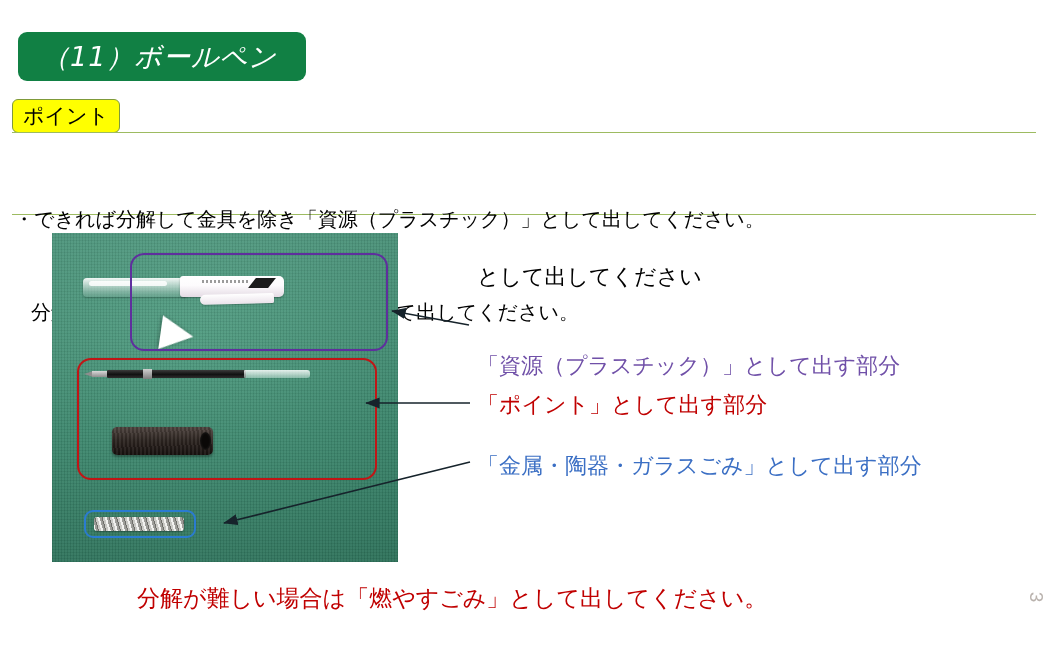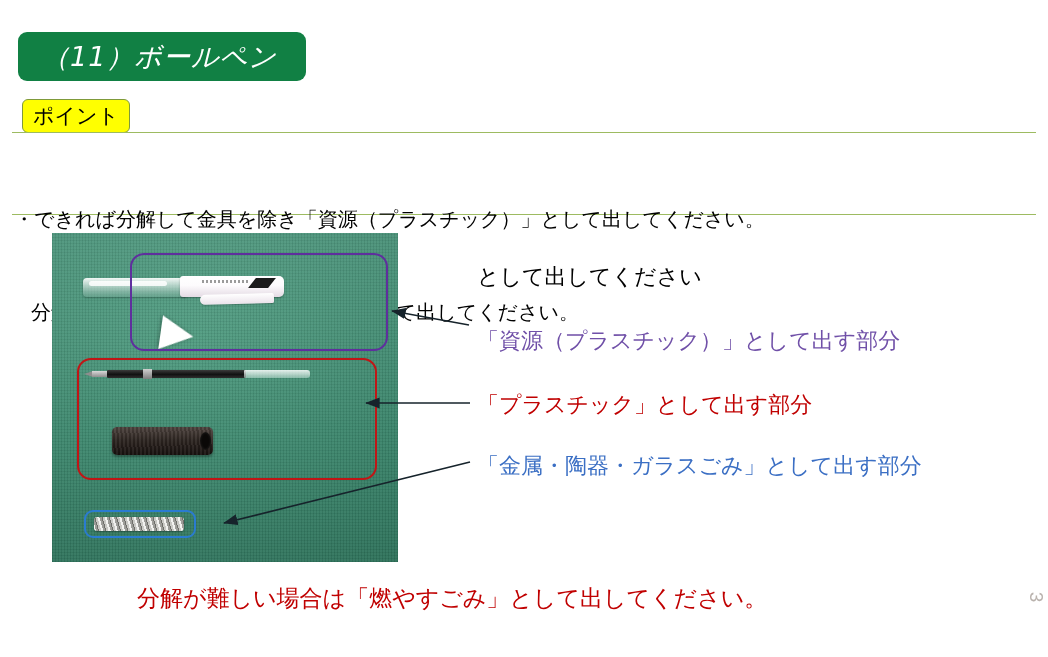--- a/index.html
+++ b/index.html
@@ -35,21 +35,21 @@
     color: #ffffff;
     font-size: 27px;
     letter-spacing: 1px;
     font-family: "DejaVu Sans", "Liberation Sans", sans-serif;
     white-space: nowrap;
   }
 
   
   .point-badge {
     position: absolute;
-    left: 22px;
+    left: 12px;
     top: 99px;
     width: 108px;
     height: 34px;
     background: #ffff00;
     border: 1.5px solid #7f9a3a;
     border-radius: 6px;
     display: flex;
     align-items: center;
     justify-content: center;
     box-sizing: border-box;
@@ -303,21 +303,21 @@
     white-space: nowrap;
   }
   .annot-heading {
     left: 477px;
     top: 262px;
     font-size: 22px;
     color: #000000;
   }
   .annot-plastic {
     left: 477px;
-    top: 326px;
+    top: 351px;
     font-size: 22px;
     color: #7050a8;
   }
   .annot-burnable {
     left: 477px;
     top: 390px;
     font-size: 22px;
     color: #c00000;
   }
   .annot-metal {
@@ -408,18 +408,18 @@
 
   <line x1="469" y1="325" x2="392" y2="311" stroke="#16232b" stroke-width="1.6" marker-end="url(#arrowhead)"></line>
 
   <line x1="470" y1="403" x2="366" y2="403" stroke="#16232b" stroke-width="1.6" marker-end="url(#arrowhead)"></line>
 
   <line x1="470" y1="462" x2="224" y2="523" stroke="#16232b" stroke-width="1.6" marker-end="url(#arrowhead)"></line>
 </svg>
 
 <div class="annot annot-heading">として出してください</div>
 <div class="annot annot-plastic">「資源（プラスチック）」として出す部分</div>
-<div class="annot annot-burnable">「プラスチック」として出す部分</div>
+<div class="annot annot-burnable">「ポイント」として出す部分</div>
 <div class="annot annot-metal">「金属・陶器・ガラスごみ」として出す部分</div>
 
 <div class="caption">分解が難しい場合は「燃やすごみ」として出してください。</div>
 
 <div class="page-number">3</div>
 
 </body></html>

